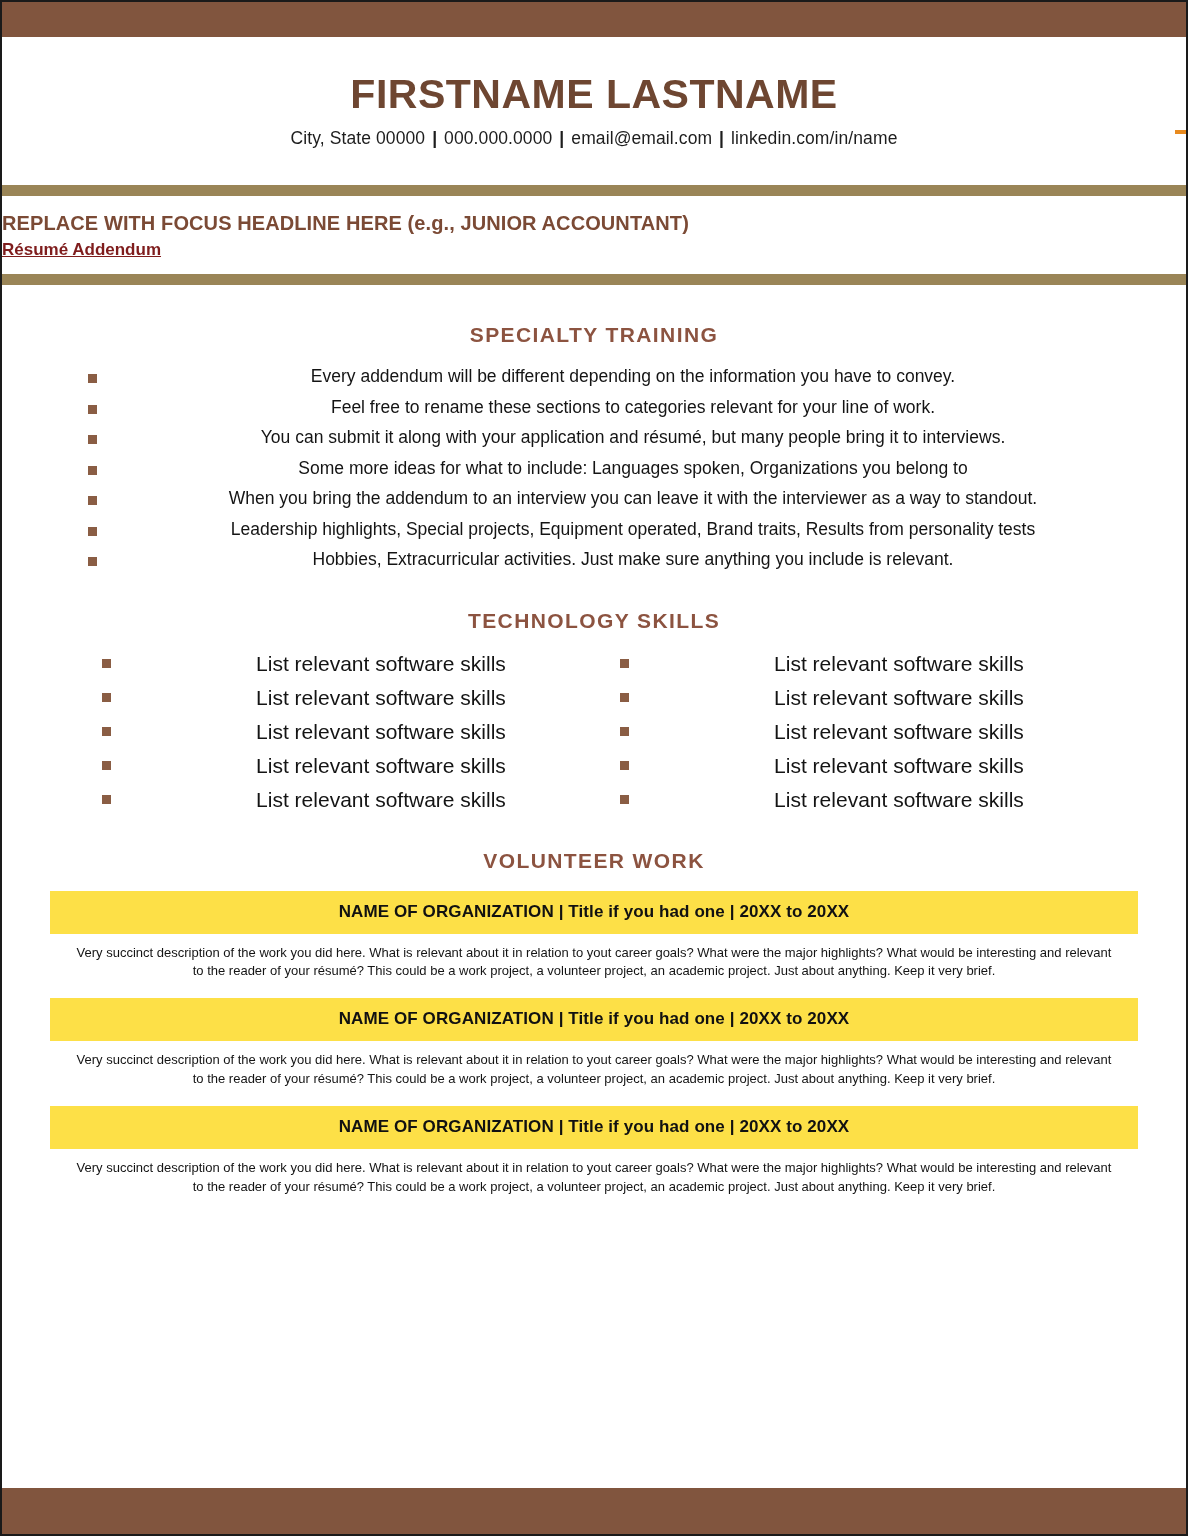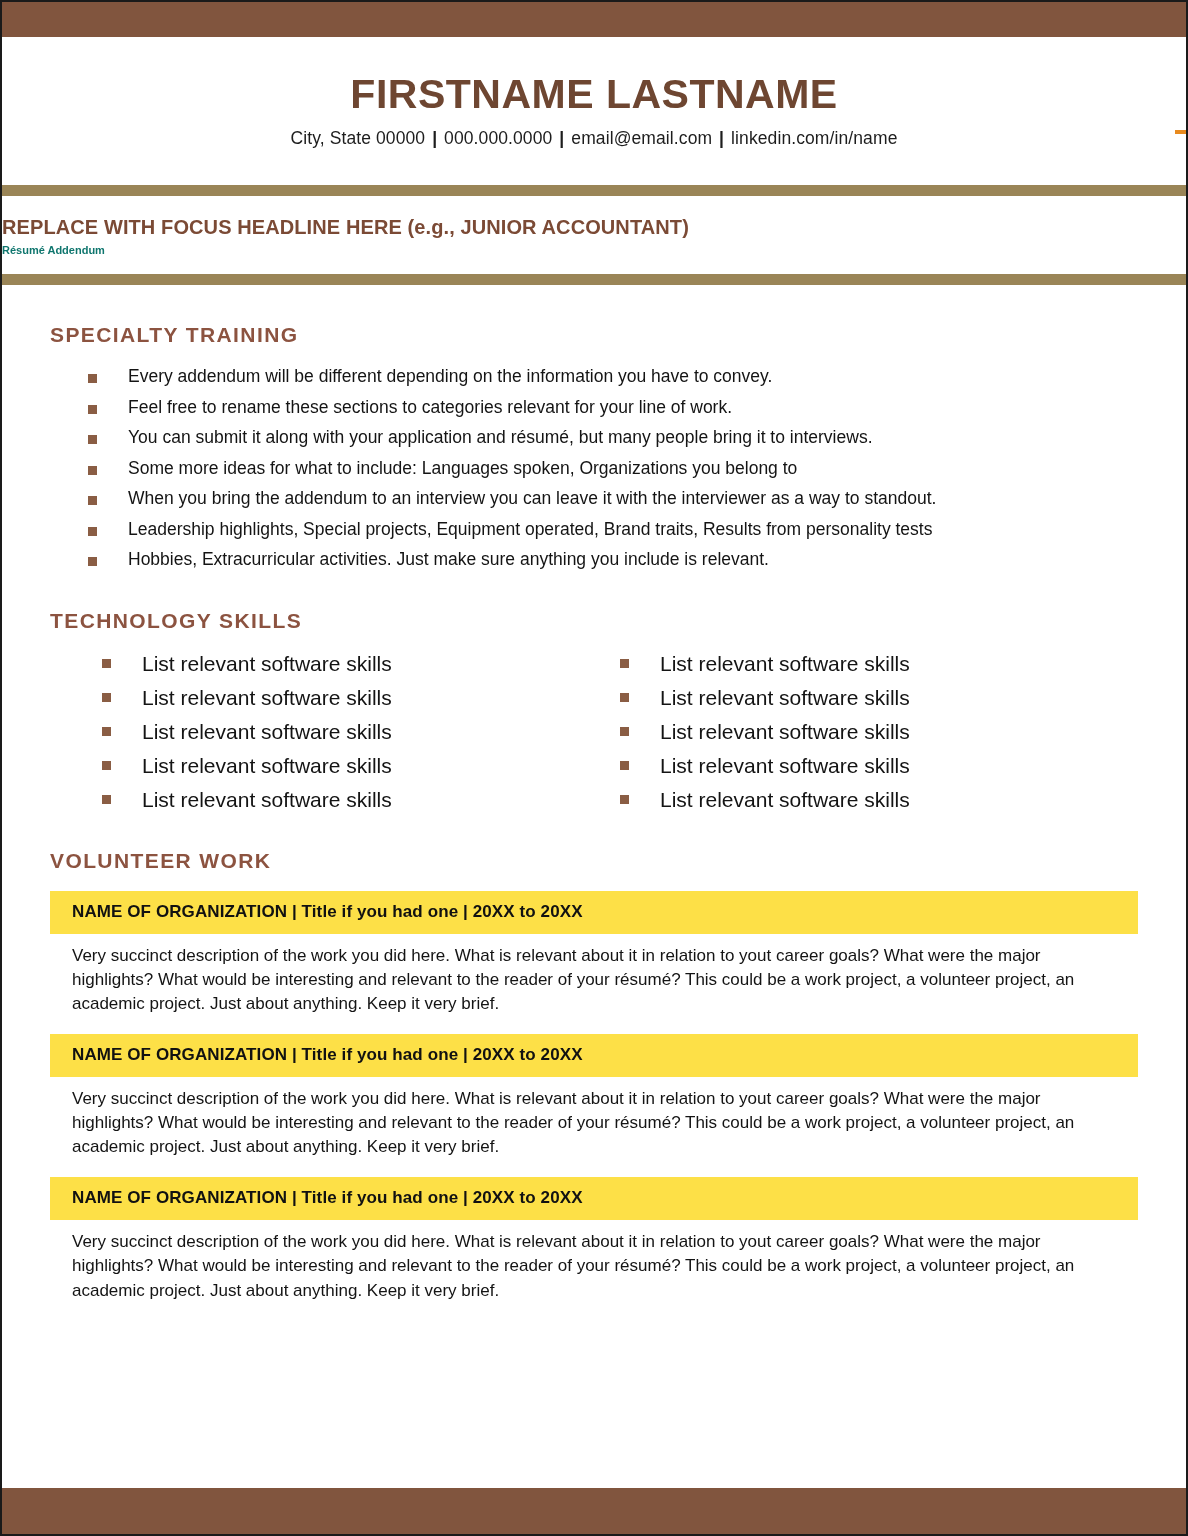--- a/index.html
+++ b/index.html
@@ -102,35 +102,37 @@
     justify-content: center;
   }
   .focus-headline {
     font-size: 20px;
     font-weight: bold;
     color: #7B4A35;
     letter-spacing: 0.1px;
     line-height: 1.2;
   }
   .focus-sub {
-    font-size: 11px;
-    font-weight: bold;
-    color: #0f766e;
+    font-size: 17px;
+    font-weight: bold;
+    color: #7f1d1d;
     margin-top: 5px;
+    text-decoration: underline;
   }
 
   
   .body-area {
     position: absolute;
     left: 0;
     top: 283px;
     right: 0;
     bottom: 46px;
     padding: 0 48px;
     box-sizing: border-box;
+    text-align: center;
   }
   .section-title {
     font-size: 21px;
     font-weight: bold;
     color: #8C5340;
     letter-spacing: 1.4px;
     margin: 0;
   }
   #specialty-title { padding-top: 38px; }
   #technology-title { padding-top: 27px; }
@@ -184,21 +186,21 @@
   .vol-head {
     background: #fde047;
     padding: 11px 22px 12px 22px;
     font-size: 17px;
     font-weight: bold;
     color: #111111;
     letter-spacing: 0.1px;
   }
   .vol-desc {
     padding: 10px 22px 0 22px;
-    font-size: 17px;
+    font-size: 13px;
     line-height: 1.42;
     color: #141414;
   }
 </style>
 </head>
 <body>
 
 <div class="page">
 
   <div class="band-top"></div>

